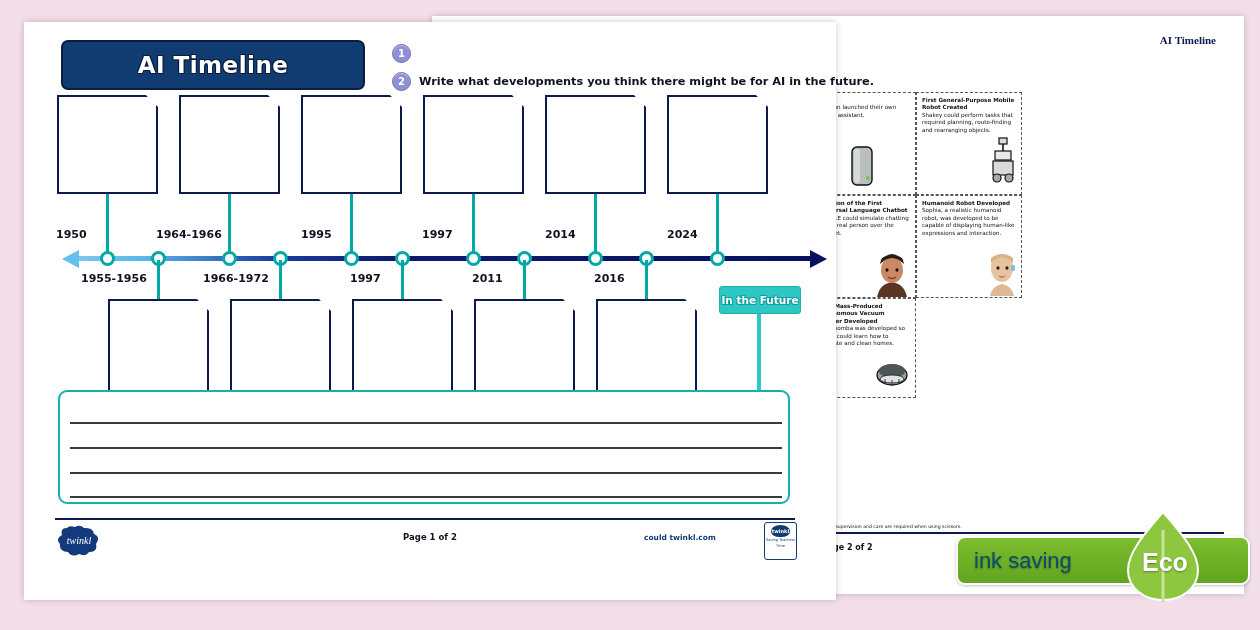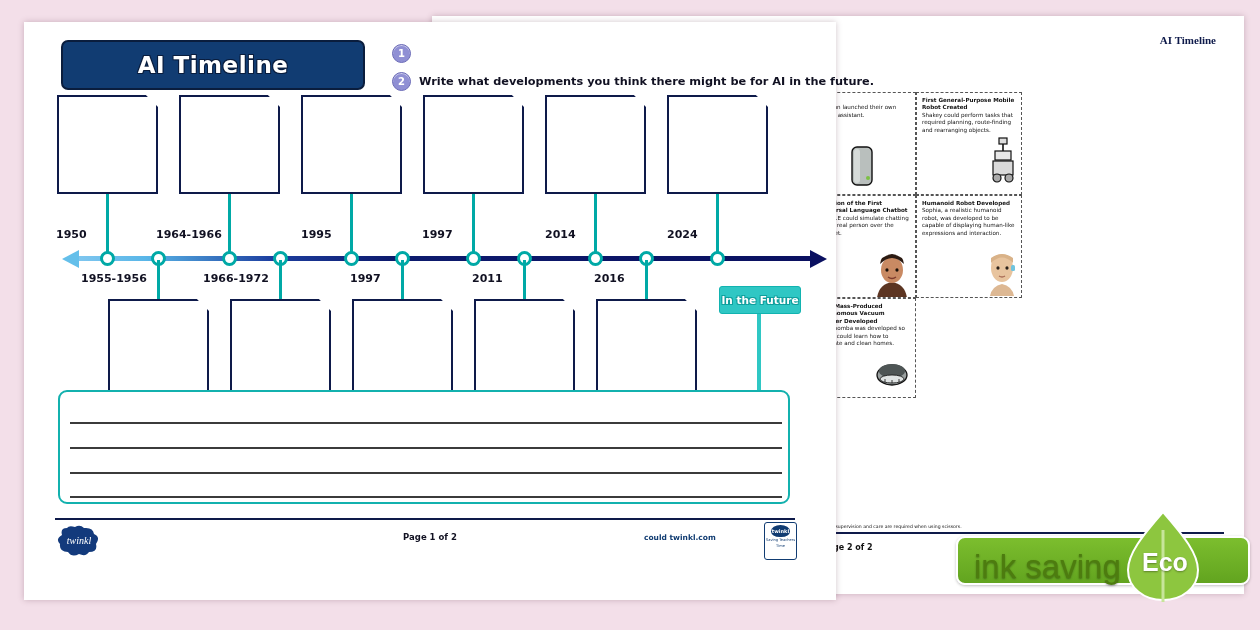--- a/index.html
+++ b/index.html
@@ -150,21 +150,21 @@
 
   
   .eco-wrap{position:absolute;left:956px;top:528px;width:300px;height:56px;}
   .eco-pill{
     position:absolute;left:0;top:8px;width:290px;height:45px;
     background:linear-gradient(180deg,#7cbe2e 0%,#62a41f 100%);
     border:2px solid #ffffff;border-radius:9px;
     box-shadow:0 1px 3px rgba(0,0,0,.25);
   }
   .eco-text{
-    position:absolute;left:18px;top:20px;color:#4d7c0f;font-size:33px;
+    position:absolute;left:18px;top:20px;color:#0c4a6e;font-size:22px;
     font-family:"Liberation Sans",sans-serif;
     text-shadow:0 1px 2px rgba(0,0,0,.35);
   }
   .eco-leaf{
     position:absolute;left:168px;top:-18px;width:78px;height:92px;
   }
   .eco-eco{
     position:absolute;left:186px;top:20px;color:#ffffff;font-size:25px;font-weight:bold;
     font-family:"Liberation Sans",sans-serif;
     text-shadow:0 1px 2px rgba(0,0,0,.35);

